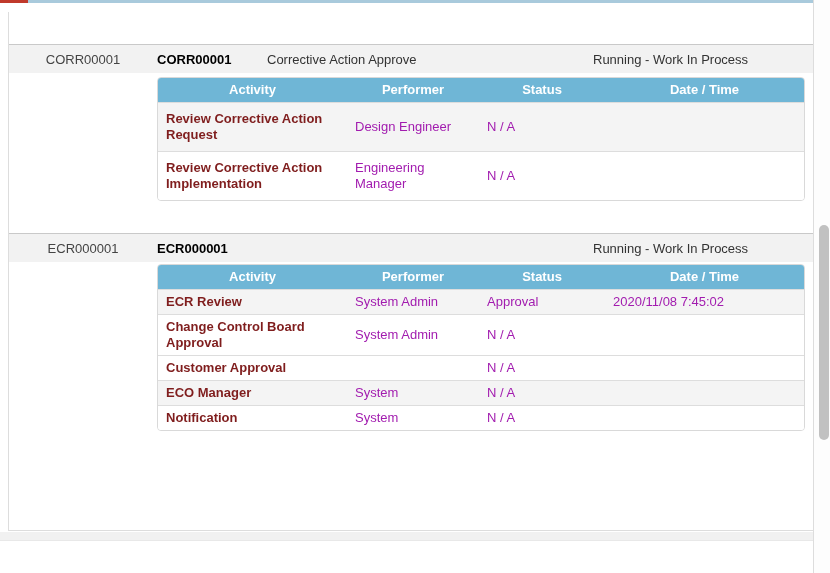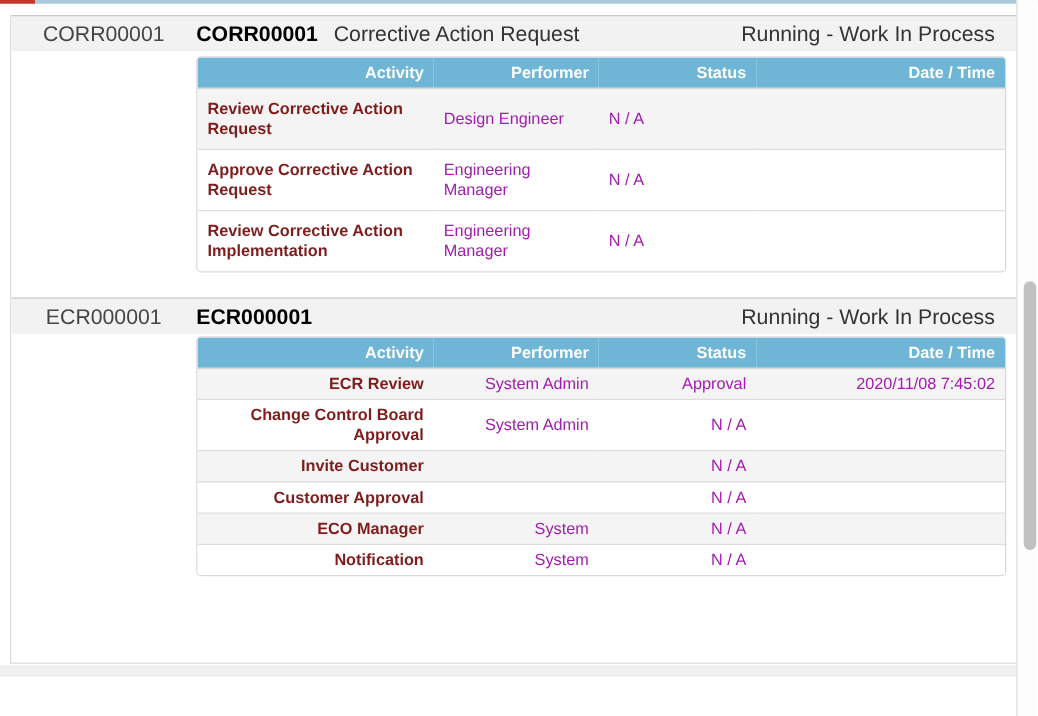--- a/index.html
+++ b/index.html
@@ -19,41 +19,41 @@
 
   
   .container{
     position:absolute;left:8px;top:12px;width:805px;height:519px;
     border-left:1px solid #ddd;border-bottom:1px solid #ddd;
     background:#fff;overflow:hidden;
   }
   .section{position:relative;}
   .band{
     position:relative;height:29px;line-height:29px;background:var(--c-band);
-    border-top:1px solid #c9c9c9;font-size:17px;color:#333;white-space:nowrap;
+    border-top:1px solid #c9c9c9;font-size:13px;color:#333;white-space:nowrap;margin-top:32px;
   }
   .band .wid{position:absolute;left:0;width:148px;text-align:center;color:#444;}
   .band .wname{position:absolute;left:148px;font-weight:bold;color:#000;}
   .band .wtype{position:absolute;left:258px;}
   .band .wstate{position:absolute;left:584px;}
 
   .card{
     margin:4px 0 20px 148px;width:648px;background:#fff;
     border:1px solid #d9d9d9;border-radius:4px;overflow:hidden;
   }
   .section:nth-child(2) .card{margin-top:2px;margin-bottom:0;}
 
   table{width:100%;border-collapse:collapse;table-layout:fixed;font-size:13px;}
   col.c-act{width:189px;} col.c-perf{width:132px;} col.c-stat{width:126px;} col.c-date{width:199px;}
   thead th{
-    background:var(--c-headblue);color:#fff;font-weight:bold;text-align:right;
+    background:var(--c-headblue);color:#fff;font-weight:bold;text-align:center;
     padding:4px 8px;line-height:16px;font-size:13px;
   }
   tbody td{padding:8px 8px;line-height:16px;vertical-align:middle;color:#a21caf;}
-  table.pad-sm tbody td{padding:4px 8px;text-align:right;}
+  table.pad-sm tbody td{padding:4px 8px;}
   tbody tr{border-top:1px solid #ddd;background:#fff;}
   tbody tr.stripe{background:var(--c-stripe);}
   td.act{font-weight:bold;color:#7f1d1d;}
 
   
   .bottom-strip{
     position:absolute;left:0;top:532px;width:813px;height:9px;
     background:#f1f1f1;border-bottom:1px solid #e8e8e8;
   }
 
@@ -73,21 +73,21 @@
 <div class="topbar">
   <div class="seg-red"></div>
   <div class="seg-blue"></div>
 </div>
 
 <div class="container" id="sections-root">
   <div class="section">
     <div class="band">
       <span class="wid">CORR00001</span>
       <span class="wname">CORR00001</span>
-      <span class="wtype">Corrective Action Request</span>
+      <span class="wtype">Corrective Action Approve</span>
       <span class="wstate">Running - Work In Process</span>
     </div>
     <div class="card">
       <table>
         <colgroup>
           <col class="c-act">
             <col class="c-perf">
             <col class="c-stat">
             <col class="c-date">
         </colgroup>
@@ -96,26 +96,20 @@
               <th>Activity</th>
               <th>Performer</th>
               <th>Status</th>
               <th>Date / Time</th>
             </tr>
           </thead>
         <tbody>
             <tr class="stripe">
               <td class="act">Review Corrective Action Request</td>
               <td>Design Engineer</td>
-              <td>N / A</td>
-              <td></td>
-            </tr>
-            <tr>
-              <td class="act">Approve Corrective Action Request</td>
-              <td>Engineering Manager</td>
               <td>N / A</td>
               <td></td>
             </tr>
             <tr>
               <td class="act">Review Corrective Action Implementation</td>
               <td>Engineering Manager</td>
               <td>N / A</td>
               <td></td>
             </tr>
           </tbody>
@@ -151,26 +145,20 @@
               <td>System Admin</td>
               <td>Approval</td>
               <td>2020/11/08 7:45:02</td>
             </tr>
             <tr>
               <td class="act">Change Control Board Approval</td>
               <td>System Admin</td>
               <td>N / A</td>
               <td></td>
             </tr>
-            <tr class="stripe">
-              <td class="act">Invite Customer</td>
-              <td></td>
-              <td>N / A</td>
-              <td></td>
-            </tr>
             <tr>
               <td class="act">Customer Approval</td>
               <td></td>
               <td>N / A</td>
               <td></td>
             </tr>
             <tr class="stripe">
               <td class="act">ECO Manager</td>
               <td>System</td>
               <td>N / A</td>

